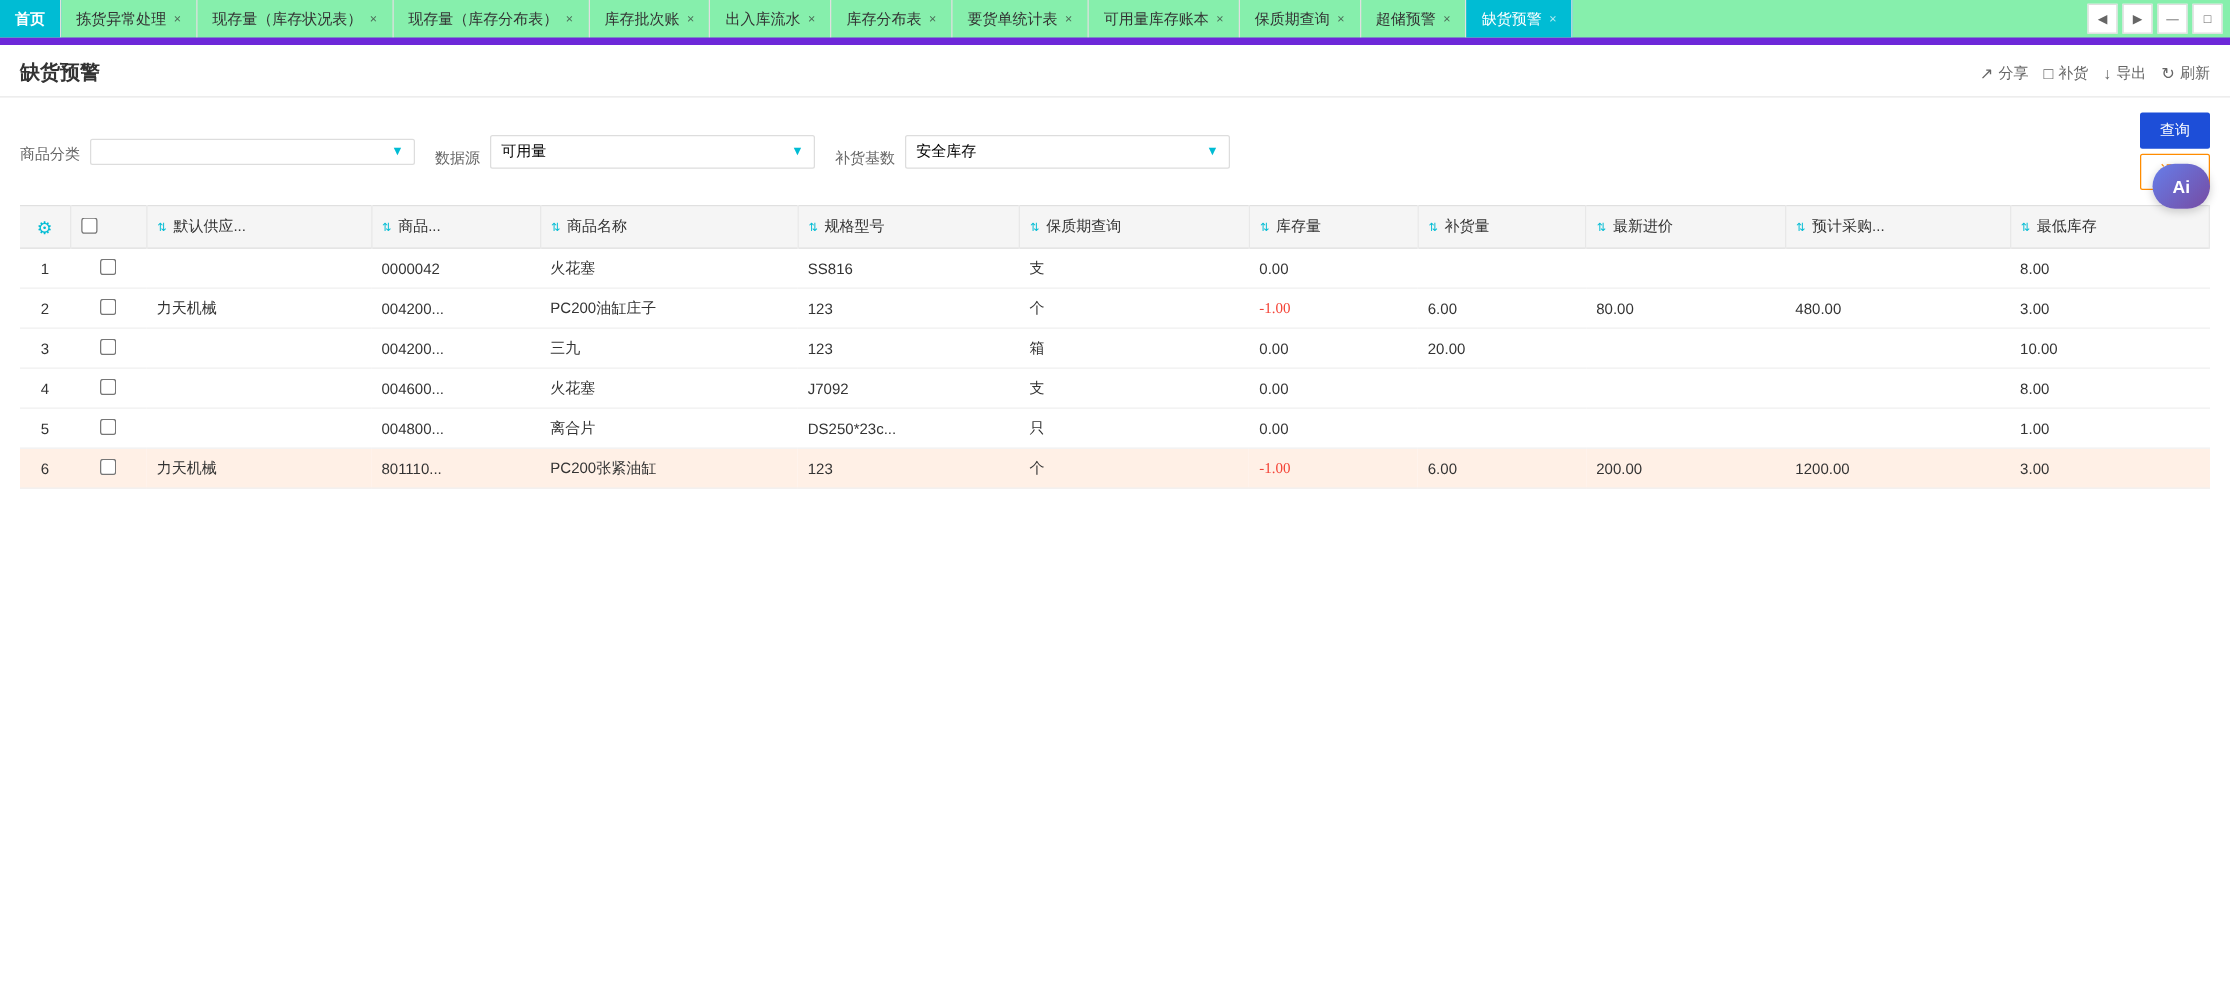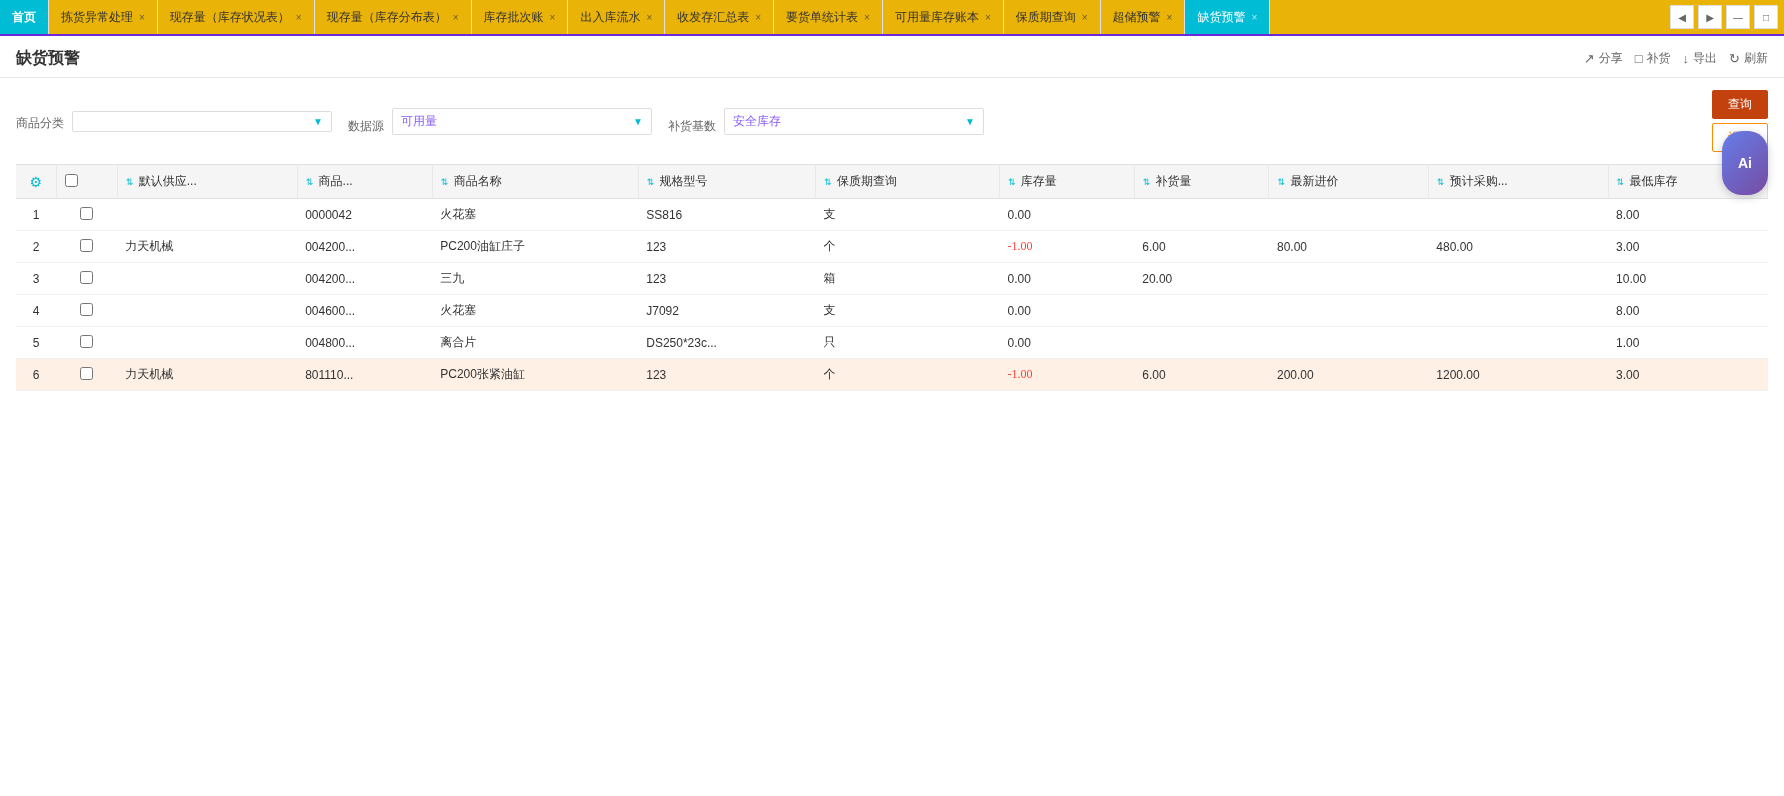--- a/index.html
+++ b/index.html
@@ -2,22 +2,22 @@
 <html><head>
   <meta charset="utf-8">
   <style>
     * { box-sizing: border-box; margin: 0; padding: 0; }
     body { font-family: 'Microsoft YaHei', Arial, sans-serif; font-size: 12px; background: #f5f5f5; color: #333; }
 
     
     .tab-bar {
       display: flex;
       align-items: center;
-      background: #eab308;
-      border-bottom: 2px solid #6d28d9;
+      background: #86efac;
+      border-bottom: 6px solid #6d28d9;
       height: 36px;
       overflow: hidden;
     }
     .tab-item {
       display: flex;
       align-items: center;
       padding: 0 12px;
       height: 100%;
       cursor: pointer;
       white-space: nowrap;
@@ -124,25 +124,25 @@
       background: #fff;
       cursor: pointer;
       justify-content: space-between;
       font-size: 12px;
     }
     .filter-select-wide {
       min-width: 260px;
     }
     .filter-select .arrow { color: #00bcd4; font-size: 10px; }
     .filter-value {
-      color: #8b5cf6;
+      color: #000000;
       font-size: 12px;
     }
     .btn-query {
-      background: #c2410c;
+      background: #1d4ed8;
       color: #fff;
       border: none;
       padding: 6px 16px;
       border-radius: 2px;
       cursor: pointer;
       font-size: 12px;
     }
     .btn-settings {
       background: #fff;
       color: #ff8c00;
@@ -199,21 +199,21 @@
 
     
     .ai-btn {
       position: fixed;
       right: 16px;
       top: 131px;
       background: linear-gradient(135deg, #667eea, #764ba2);
       color: white;
       border: none;
       border-radius: 20px;
-      padding: 24px 16px;
+      padding: 10px 16px;
       cursor: pointer;
       font-size: 14px;
       font-weight: bold;
       box-shadow: 0 2px 8px rgba(0,0,0,0.2);
     }
   </style>
 </head>
 <body>
 
 <div class="tab-bar">
@@ -234,21 +234,21 @@
   </div>
   <div class="tab-item">
     <span>库存批次账</span>
     <span class="close-btn">×</span>
   </div>
   <div class="tab-item">
     <span>出入库流水</span>
     <span class="close-btn">×</span>
   </div>
   <div class="tab-item">
-    <span>收发存汇总表</span>
+    <span>库存分布表</span>
     <span class="close-btn">×</span>
   </div>
   <div class="tab-item">
     <span>要货单统计表</span>
     <span class="close-btn">×</span>
   </div>
   <div class="tab-item">
     <span>可用量库存账本</span>
     <span class="close-btn">×</span>
   </div>

